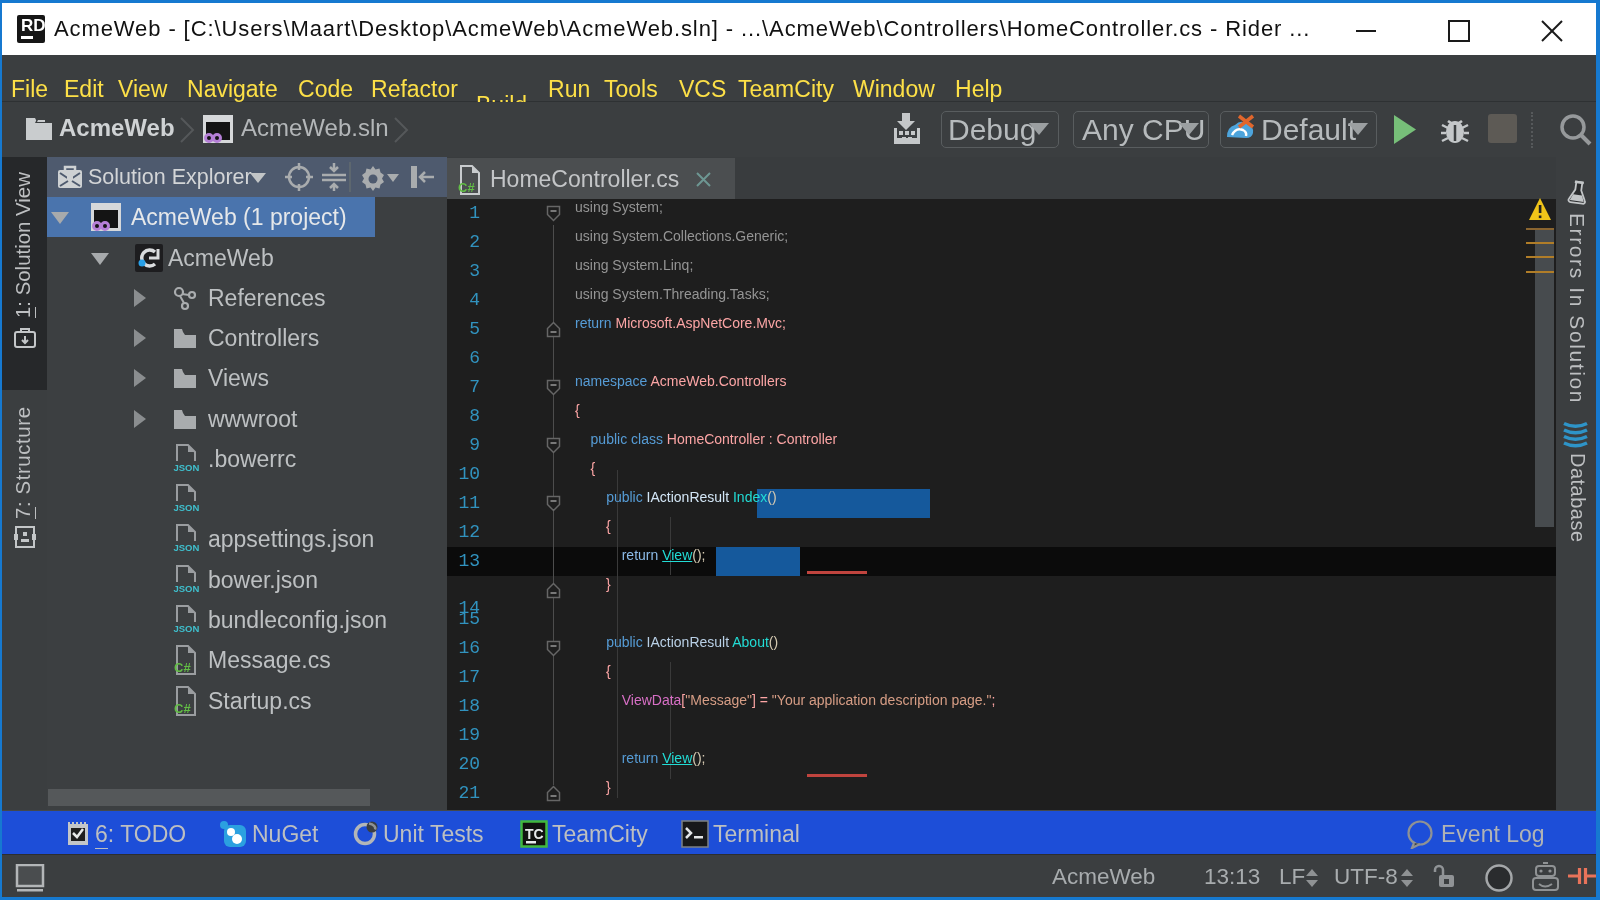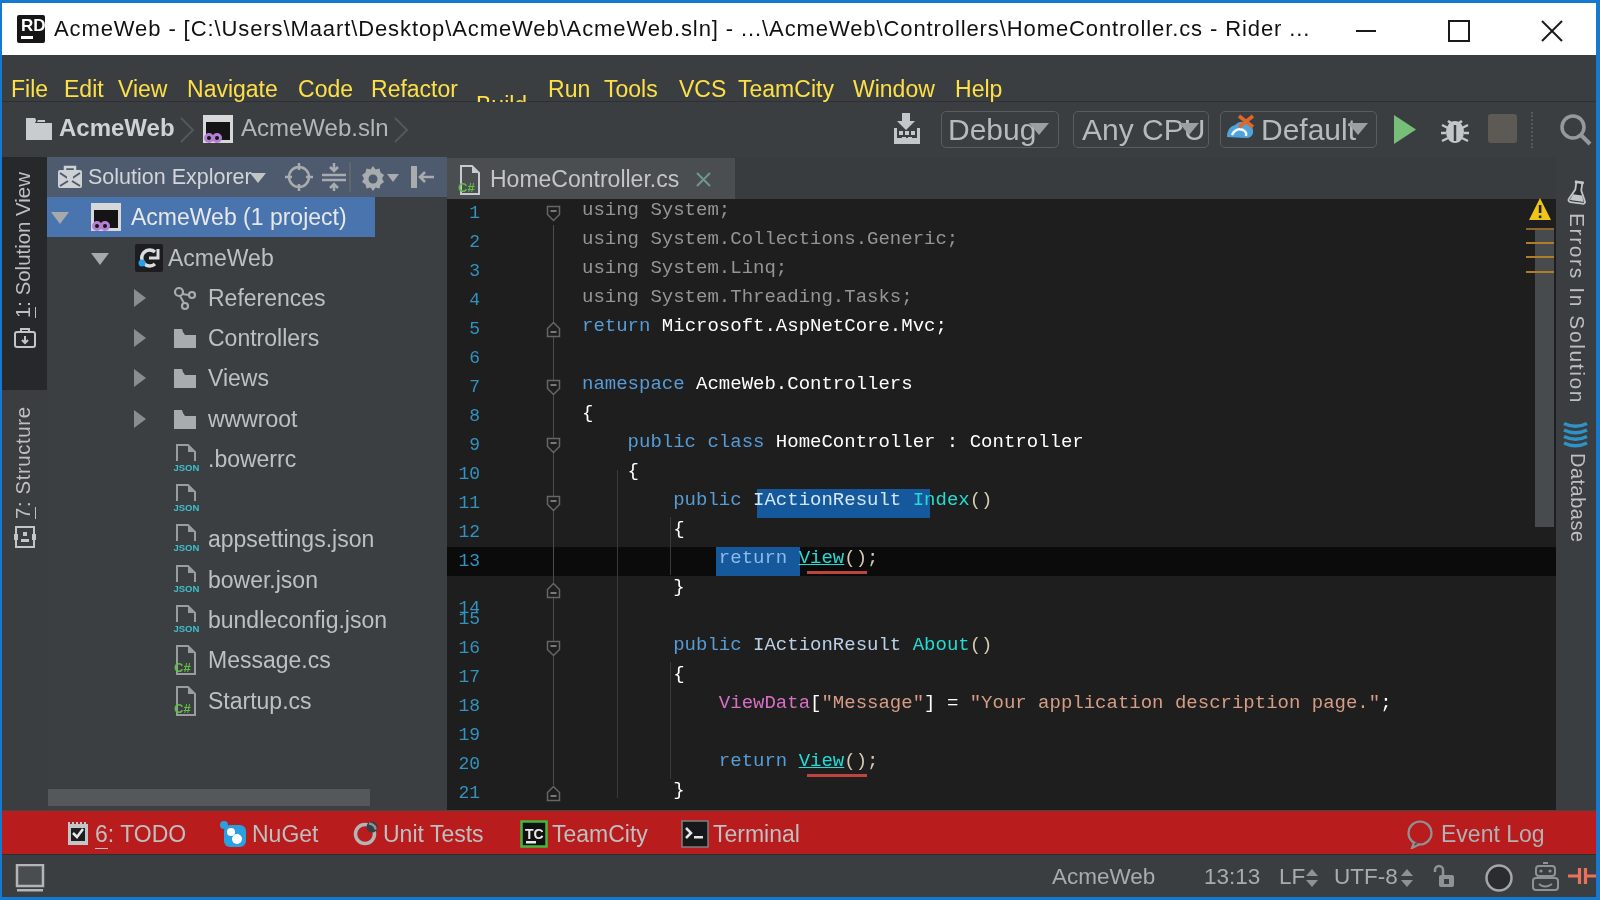--- a/index.html
+++ b/index.html
@@ -42,35 +42,35 @@
   .arrow-e{position:absolute;width:0;height:0;border-left:9px solid transparent;border-right:9px solid transparent;border-top:12px solid #a7aaac;}
   .arrow-c{position:absolute;width:0;height:0;border-top:9px solid transparent;border-bottom:9px solid transparent;border-left:12px solid #8a8d8f;}
   
   #tabbar{left:447px;top:157px;width:1109px;height:42px;background:#393c3e;}
   #tab1{position:absolute;left:0;top:1px;width:288px;height:41px;background:#4b4e50;}
   #tab1 .t{position:absolute;left:43px;top:8px;font-size:23px;color:#c3c5c7;}
   
   #editor{left:447px;top:199px;width:1109px;height:611px;background:#1e1e1e;}
   #caretline{left:0;top:348px;width:1109px;height:29px;background:#0b0b0b;}
   .lnum{position:absolute;width:33px;text-align:right;font-family:"Liberation Mono",monospace;font-size:18px;color:#3193bf;}
-  .cline{position:absolute;left:135px;font-family:Liberation Mono, monospace;font-size:19px;white-space:pre;}
+  .cline{position:absolute;left:128px;font-family:Liberation Sans, sans-serif;font-size:14px;white-space:pre;}
   .kw{color:#569cd6;}
   .dim{color:#959595;}
-  .pl{color:#ffffff;}
+  .pl{color:#fca5a5;}
   .iface{color:#b9d0e6;}
   .mth{color:#22dcd5;}
   .prop{color:#d76fc5;}
   .str{color:#d69d85;}
   .pun{color:#d5cab2;}
   .kwh{color:#8cbbe8;}
   .ifh{color:#d3e6f6;}
   
   #rightstripe{left:1556px;top:157px;width:40px;height:653px;background:#3b3e40;}
   
-  #bottomstripe{left:2px;top:810px;width:1594px;height:45px;background:#b91c1c;border-top:1px solid #45484a;border-bottom:1px solid #2c2e30;box-sizing:border-box;}
+  #bottomstripe{left:2px;top:810px;width:1594px;height:45px;background:#1d4ed8;border-top:1px solid #45484a;border-bottom:1px solid #2c2e30;box-sizing:border-box;}
   .bst{position:absolute;top:10px;font-size:23px;color:#bdbfc1;white-space:pre;}
   
   #statusbar{left:2px;top:856px;width:1594px;height:41px;background:#3b3e40;}
   .sst{position:absolute;top:8px;font-size:22.5px;color:#a8acae;white-space:pre;}
 </style>
 </head>
 <body>
 <div id="win">
   <div class="abs" id="titlebar">
     <div class="abs" id="rdlogo">

